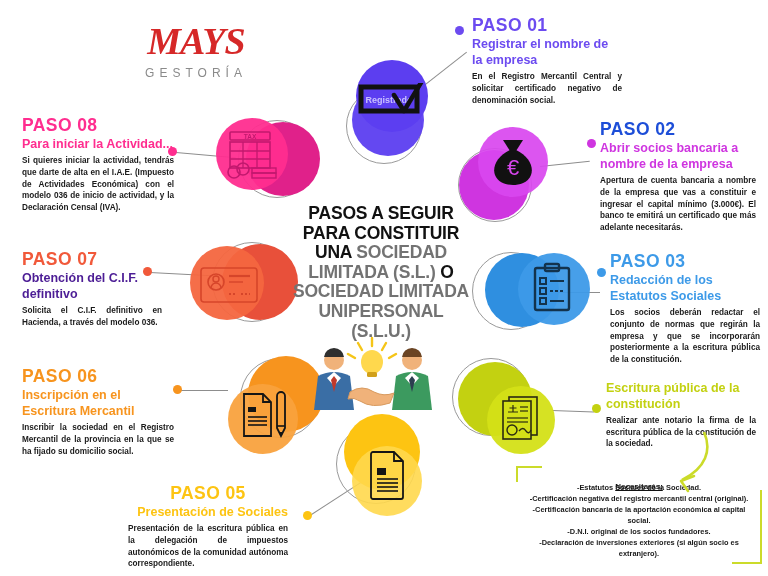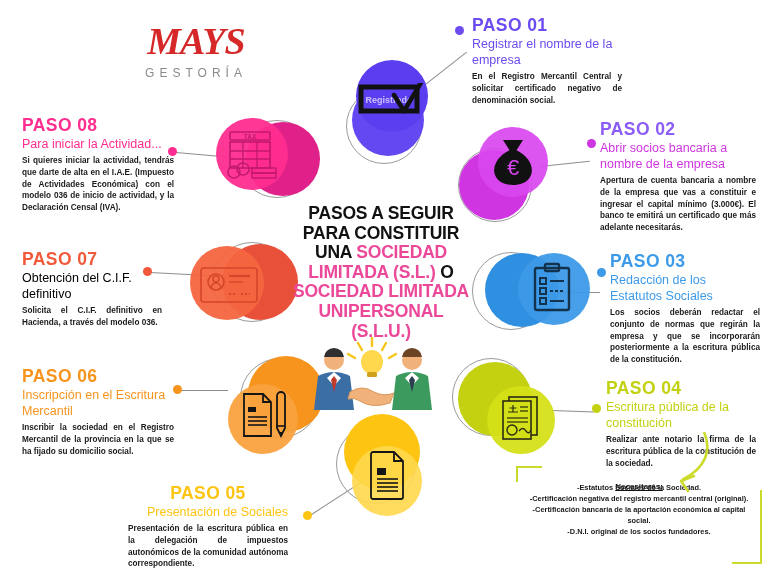--- a/index.html
+++ b/index.html
@@ -23,29 +23,29 @@
     margin-top: 6px; font-weight: normal;
   }
 
   
   .center-title {
     position: absolute; left: 258px; top: 204px; width: 246px;
     text-align: center; line-height: 1.12;
     font-size: 17.5px; font-weight: bold; color: #111;
     letter-spacing: -0.2px;
   }
-  .center-title .hl { color: #ec4899; }
+  .center-title .hl { color: #737373; }
 
   
   .step { position: absolute; }
   .step .num {
     font-size: 17.5px; font-weight: bold; line-height: 1.1; letter-spacing: 0.4px;
   }
   .step .sub {
-    font-size: 12.5px; font-weight: normal; line-height: 1.28; margin-top: 1px;
+    font-size: 12.5px; font-weight: bold; line-height: 1.28; margin-top: 1px;
   }
   .step .body {
     font-size: 8.2px; font-weight: bold; color: #1a1a1a;
     line-height: 1.42; margin-top: 3px; text-align: justify;
   }
 
   
   .circle { position: absolute; border-radius: 50%; }
   .ring {
     position: absolute; border-radius: 50%;
@@ -269,72 +269,72 @@
     <span class="hl">(S.L.U.)</span>
   </div>
 
   <div class="step" style="left:472px; top:16px; width:150px;">
     <div class="num" style="color:#6c4bf0;">PASO 01</div>
     <div class="sub" style="color:#6c4bf0;">Registrar el nombre de la empresa</div>
     <div class="body">En el Registro Mercantil Central y solicitar certificado negativo de denominación social.</div>
   </div>
 
   <div class="step" style="left:600px; top:120px; width:156px;">
-    <div class="num" style="color:#8b5cf6;">PASO 02</div>
+    <div class="num" style="color:#1d4ed8;">PASO 02</div>
     <div class="sub" style="color:#cf35e0;">Abrir socios bancaria a nombre de la empresa</div>
     <div class="body">Apertura de cuenta bancaria a nombre de la empresa que vas a constituir e ingresar el capital mínimo (3.000€). El banco te emitirá un certificado que más adelante necesitarás.</div>
   </div>
 
   <div class="step" style="left:610px; top:252px; width:150px;">
     <div class="num" style="color:#3d9ae8;">PASO 03</div>
     <div class="sub" style="color:#3d9ae8;">Redacción de los Estatutos Sociales</div>
     <div class="body">Los socios deberán redactar el conjunto de normas que regirán la empresa y que se incorporarán posteriormente a la escritura pública de la constitución.</div>
   </div>
 
   <div class="step" style="left:606px; top:379px; width:150px;">
-    <div class="num" style="color:#c3d111;">PASO 04</div>
     <div class="sub" style="color:#c3d111;">Escritura pública de la constitución</div>
     <div class="body">Realizar ante notario la firma de la escritura pública de la constitución de la sociedad.</div>
   </div>
 
   <div class="step" style="left:128px; top:484px; width:160px;">
     <div class="num" style="color:#fdc412; text-align:center;">PASO 05</div>
     <div class="sub" style="color:#fdc412; text-align:right;">Presentación de Sociales</div>
     <div class="body">Presentación de la escritura pública en la delegación de impuestos autonómicos de la comunidad autónoma correspondiente.</div>
   </div>
 
   <div class="step" style="left:22px; top:367px; width:152px;">
     <div class="num" style="color:#f7941e;">PASO 06</div>
     <div class="sub" style="color:#f7941e;">Inscripción en el Escritura Mercantil</div>
     <div class="body">Inscribir la sociedad en el Registro Mercantil de la provincia en la que se ha fijado su domicilio social.</div>
   </div>
 
   <div class="step" style="left:22px; top:250px; width:140px;">
     <div class="num" style="color:#f1593a;">PASO 07</div>
-    <div class="sub" style="color:#000000;">Obtención del C.I.F. definitivo</div>
+    <div class="sub" style="color:#4c1d95;">Obtención del C.I.F. definitivo</div>
     <div class="body">Solicita el C.I.F. definitivo en Hacienda, a través del modelo 036.</div>
   </div>
 
   <div class="step" style="left:22px; top:116px; width:152px;">
     <div class="num" style="color:#ff2d8f;">PASO 08</div>
     <div class="sub" style="color:#ff2d8f;">Para iniciar la Actividad...</div>
     <div class="body">Si quieres iniciar la actividad, tendrás que darte de alta en el I.A.E. (Impuesto de Actividades Económica) con el modelo 036 de inicio de actividad, y la Declaración Censal (IVA).</div>
   </div>
 
   <div class="need-box">
     <div class="need-brk" style="left:0; top:0; width:26px; height:2px;"></div>
     <div class="need-brk" style="left:0; top:0; width:2px; height:16px;"></div>
     <div class="need-brk" style="left:216px; top:96px; width:30px; height:2px;"></div>
     <div class="need-brk" style="left:244px; top:24px; width:2px; height:74px;"></div>
     <div class="need-title">Necesitarás:</div>
     <div class="need-list">
       <div>-Estatutos Sociales de la Sociedad.</div>
       <div>-Certificación negativa del registro mercantil central (original).</div>
       <div>-Certificación bancaria de la aportación económica al capital social.</div>
       <div>-D.N.I. original de los socios fundadores.</div>
+      <div>-Declaración de inversiones exteriores (si algún socio es extranjero).</div>
     </div>
   </div>
 
   <div style="position:absolute; left:612px; top:432px; width:110px; height:70px;">
     <svg width="110" height="70" viewBox="0 0 110 70">
       <path d="M92 0 C100 18 94 36 70 48" fill="none" stroke="#cbdb2a" stroke-width="2.6"></path>
       <path d="M82 44 L69 49 L76 59" fill="none" stroke="#cbdb2a" stroke-width="2.6" stroke-linecap="round" stroke-linejoin="round"></path>
     </svg>
   </div>
 

